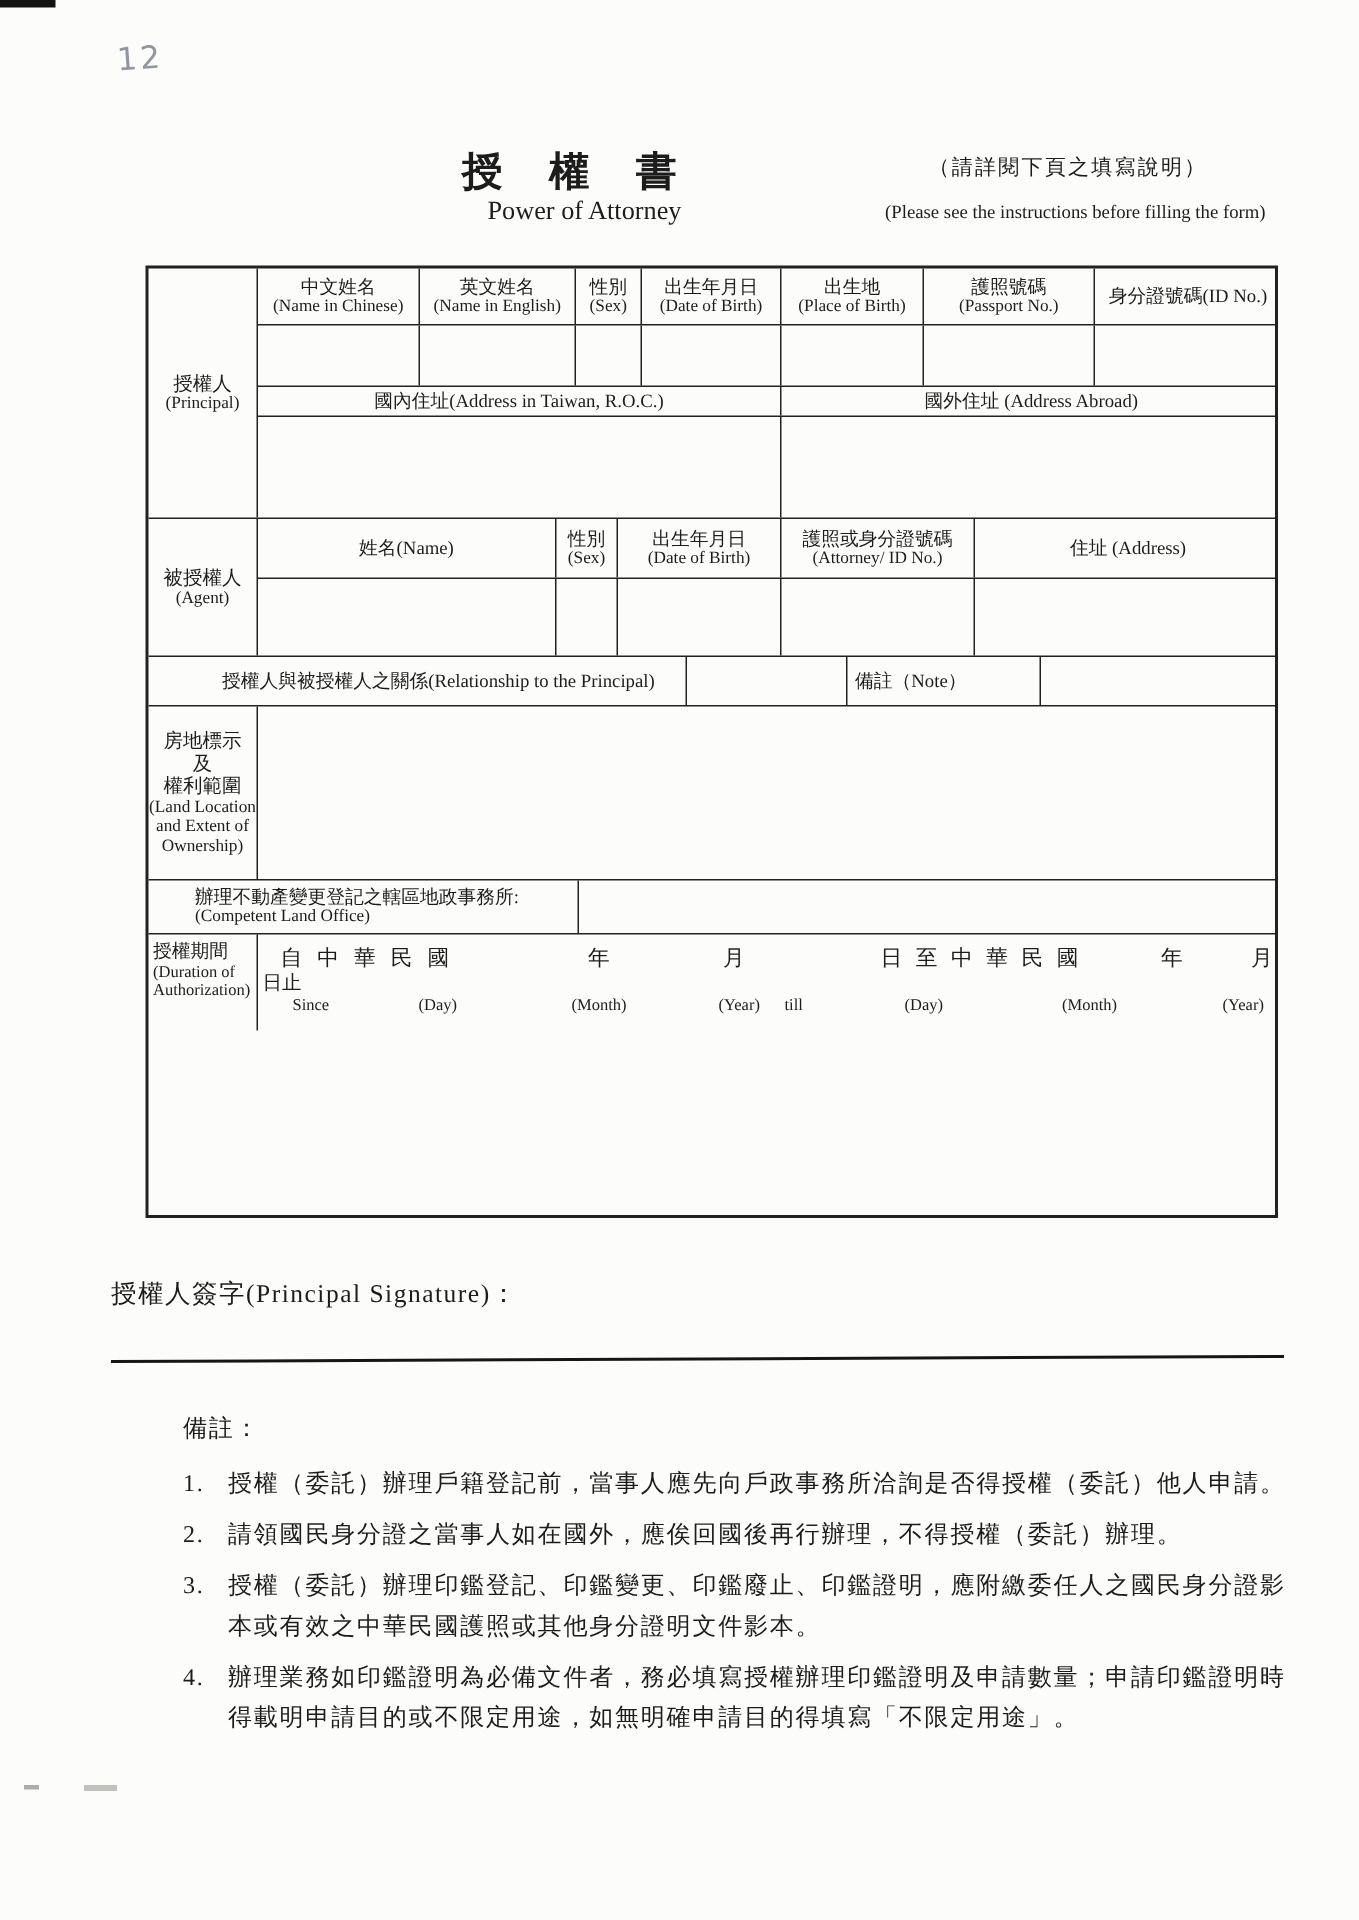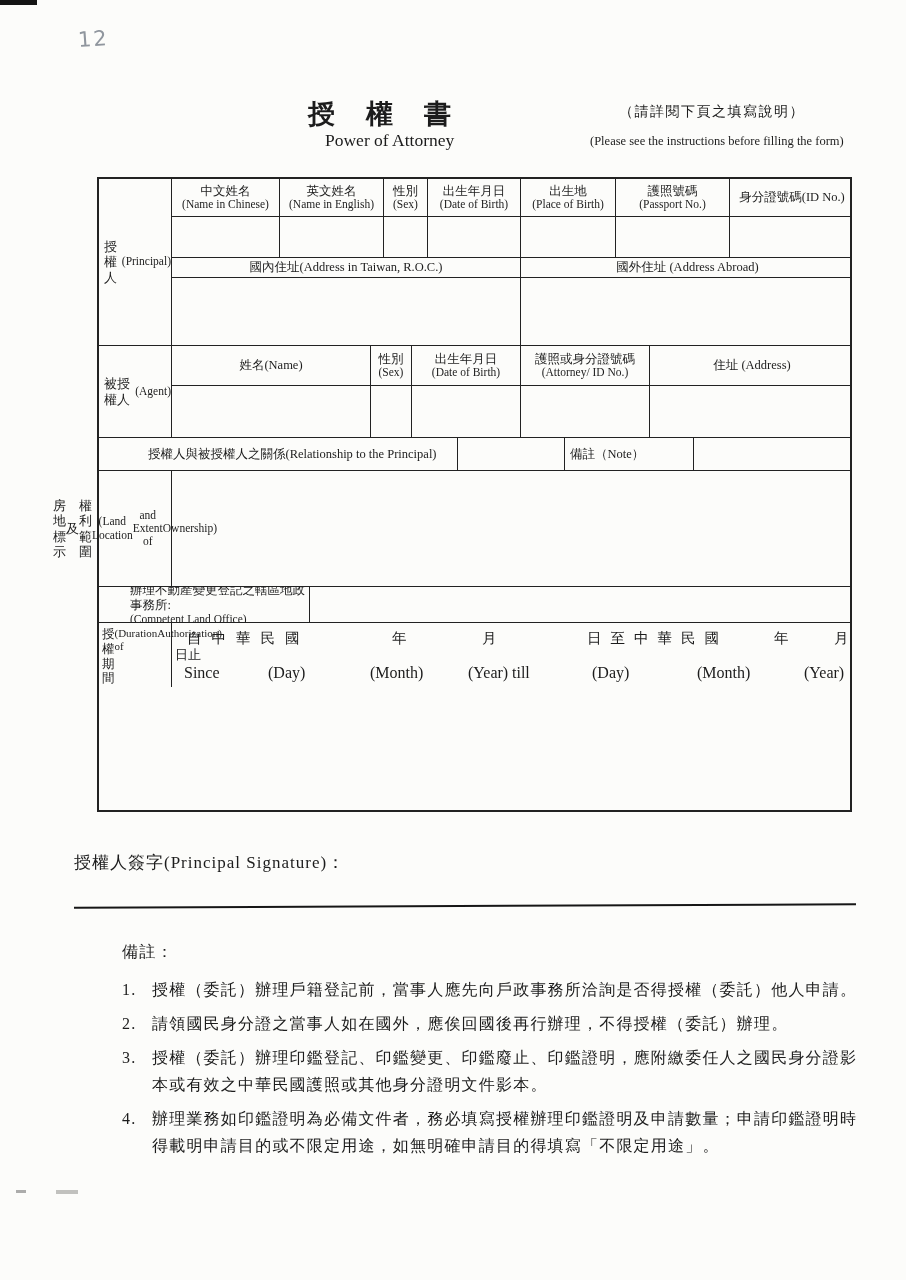--- a/index.html
+++ b/index.html
@@ -21,35 +21,35 @@
   .title-zh{position:absolute;left:308px;top:96px;font-size:27px;letter-spacing:31px;font-weight:bold;white-space:nowrap;}
   .title-en{position:absolute;left:325px;top:130px;font-size:17.5px;}
   .instr-zh{position:absolute;left:619px;top:103px;font-size:14px;letter-spacing:1.5px;white-space:nowrap;}
   .instr-en{position:absolute;left:590px;top:134px;font-size:12.5px;white-space:nowrap;}
   
   .ftable{position:absolute;left:97px;top:177px;width:755px;height:635px;
     border:2px solid #222;box-sizing:border-box;display:flex;flex-direction:column;}
   .band{display:flex;border-bottom:1px solid #222;box-sizing:border-box;flex:none;}
   .band:last-child{border-bottom:none;}
   .lblcol{width:73px;flex:none;border-right:1px solid #222;box-sizing:border-box;
-    display:flex;flex-direction:row;align-items:center;justify-content:center;text-align:center;}
+    display:flex;flex-direction:column;align-items:center;justify-content:center;text-align:center;}
   .bandbody{flex:1;display:flex;flex-direction:column;min-width:0;}
   .frow{display:flex;border-bottom:1px solid #222;box-sizing:border-box;flex:none;min-height:0;}
   .frow.last{border-bottom:none;flex:1;}
   .fcell{border-right:1px solid #222;box-sizing:border-box;flex:none;
     display:flex;flex-direction:column;align-items:center;justify-content:center;text-align:center;overflow:hidden;}
   .fcell.end{border-right:none;}
   .zh{font-size:13px;line-height:1.18;}
   .en{font-size:11.5px;line-height:1.15;}
   .sm .zh{font-size:12.5px;}
   .leftal{align-items:flex-start;text-align:left;padding-left:5px;}
   
   .durbody{flex:1;position:relative;}
   .dzh{position:absolute;font-size:14.5px;white-space:nowrap;}
-  .den{position:absolute;font-size:16px;white-space:nowrap;}
+  .den{position:absolute;font-size:11px;white-space:nowrap;margin-left:11px;}
   
   .sig-label{position:absolute;left:74px;top:851px;font-size:17px;letter-spacing:1px;}
   .sig-line{position:absolute;left:74px;top:905px;width:782px;border-top:2px solid #161616;transform:rotate(-0.25deg);}
   
   .notes{position:absolute;left:122px;top:942px;width:748px;font-size:16px;letter-spacing:1.2px;}
   .notes-heading{margin-bottom:13px;}
   .nitem{display:flex;margin-bottom:7px;line-height:27px;}
   .nnum{width:30px;flex:none;}
   .ntxt{flex:1;}
 </style>
@@ -180,21 +180,21 @@
         <span class="zh">及</span>
         <span class="zh">權利範圍</span>
         <span class="en">(Land Location</span>
         <span class="en">and Extent of</span>
         <span class="en">Ownership)</span>
       </div>
       <div class="bandbody"></div>
     </div>
 
     <div class="band" style="height:36px;">
-      <div class="fcell sm leftal" style="width:211px;padding-left:31px;">
+      <div class="fcell sm leftal" style="width:287px;padding-left:31px;">
         <span class="zh">辦理不動產變更登記之轄區地政事務所:</span>
         <span class="en">(Competent Land Office)</span>
       </div>
       <div class="fcell end" style="width:510px;"></div>
     </div>
 
 
     <div class="band" style="height:64px;">
       <div class="lblcol leftal" style="padding-left:3px;justify-content:flex-start;padding-top:4px;">
         <span class="zh" style="font-size:12.5px;">授權期間</span>

